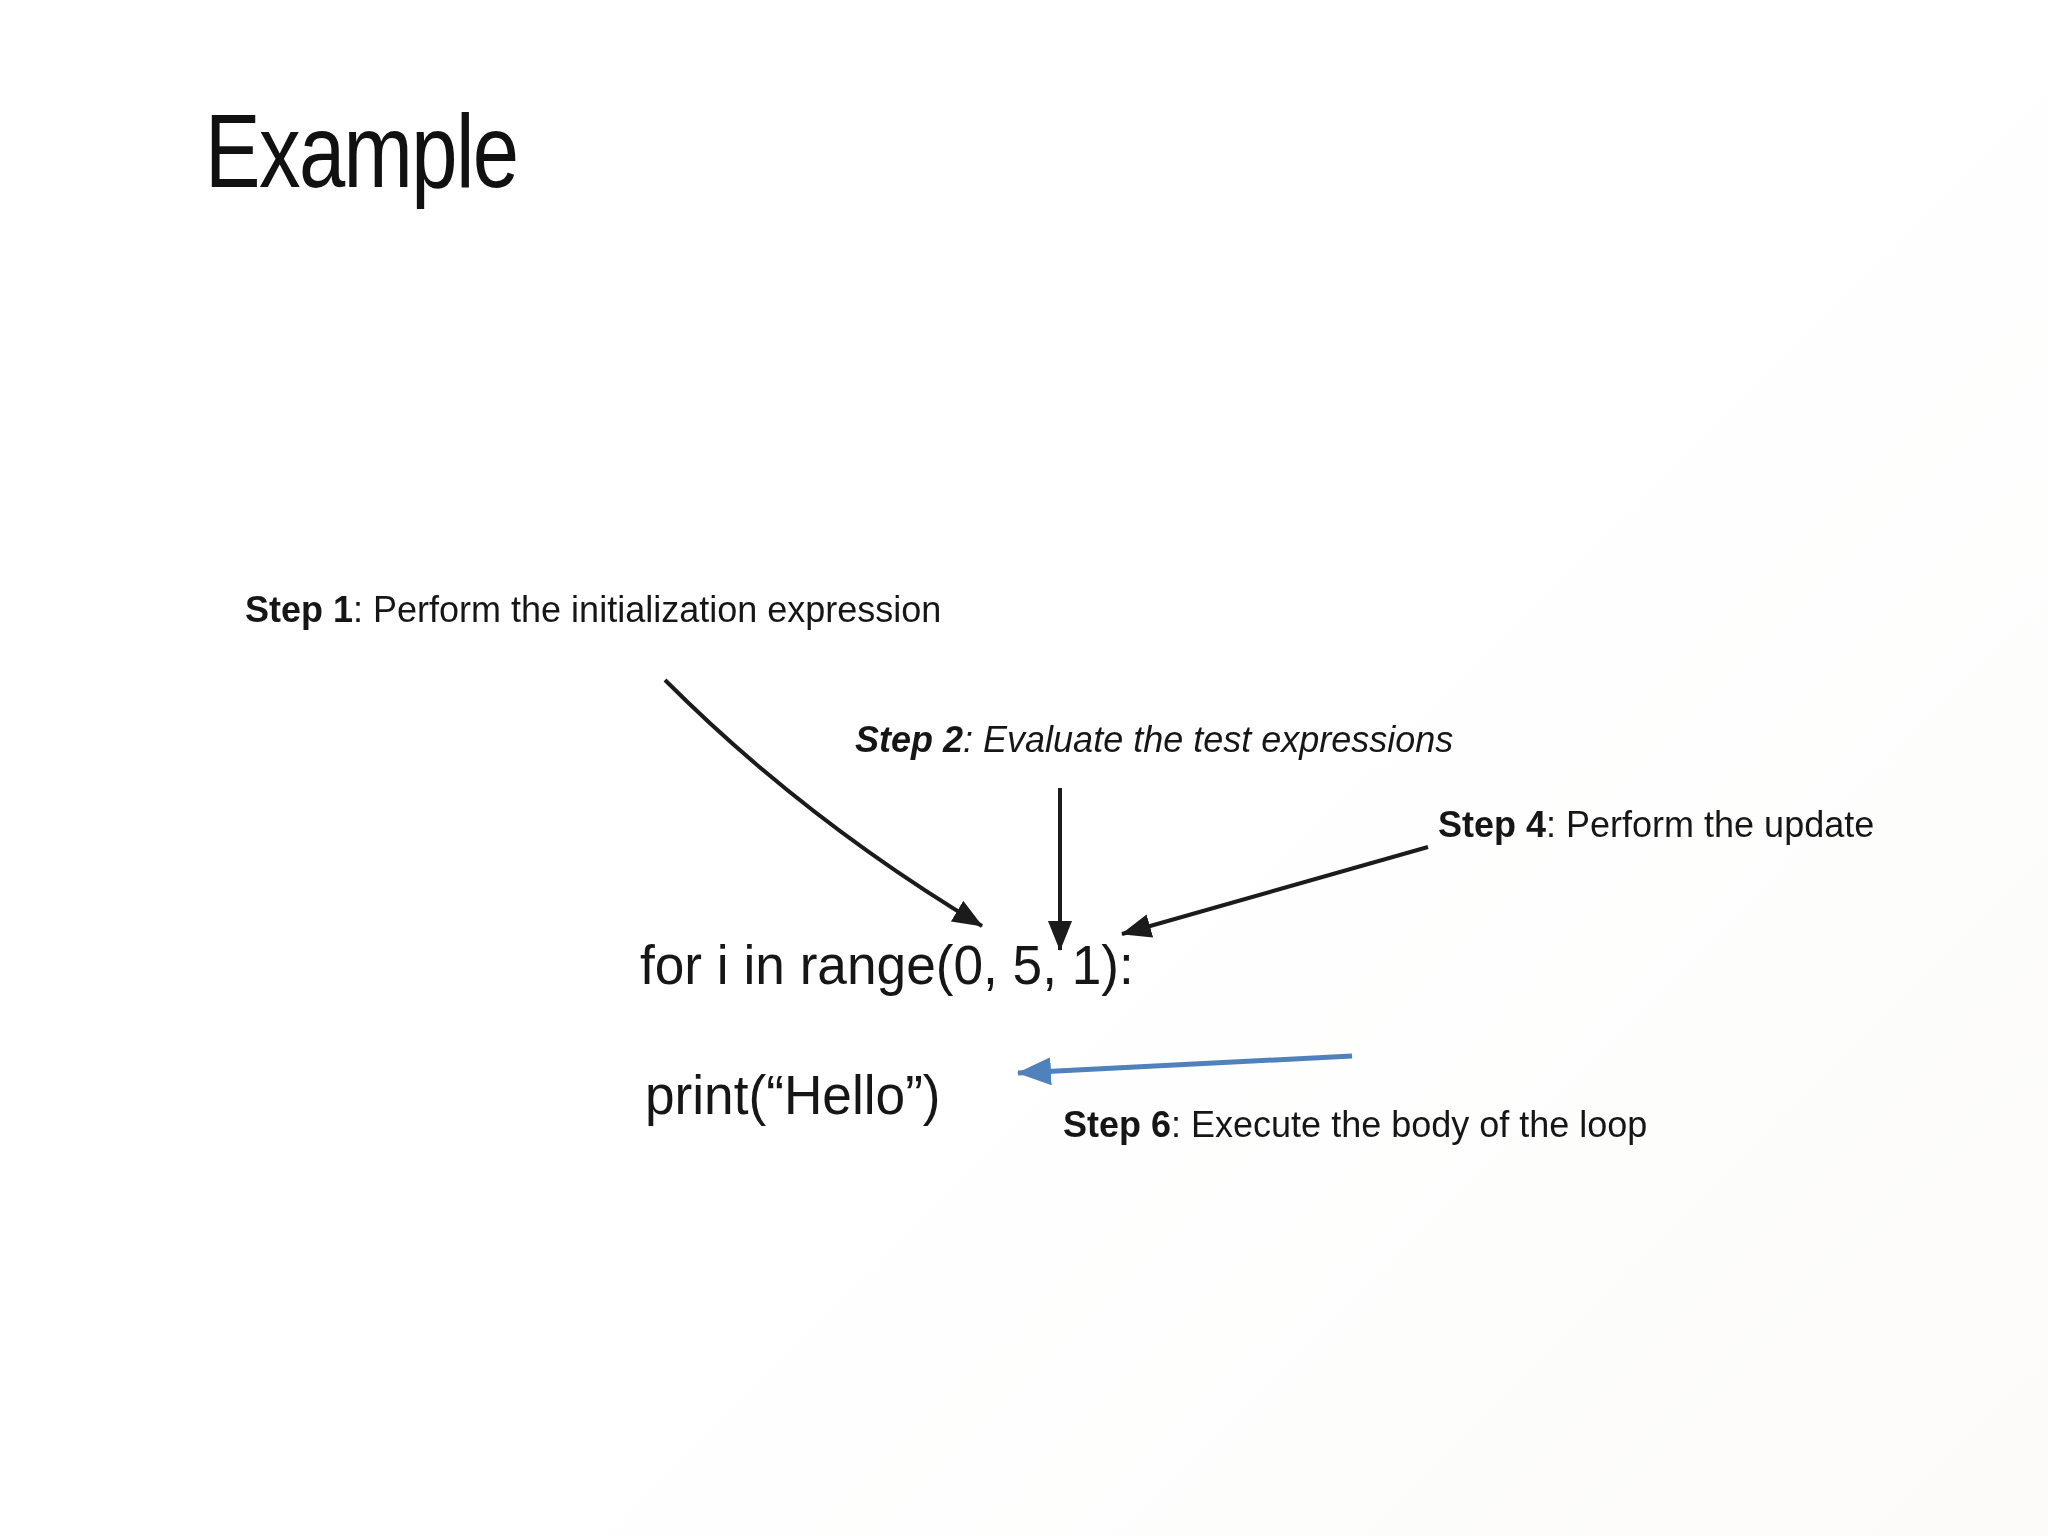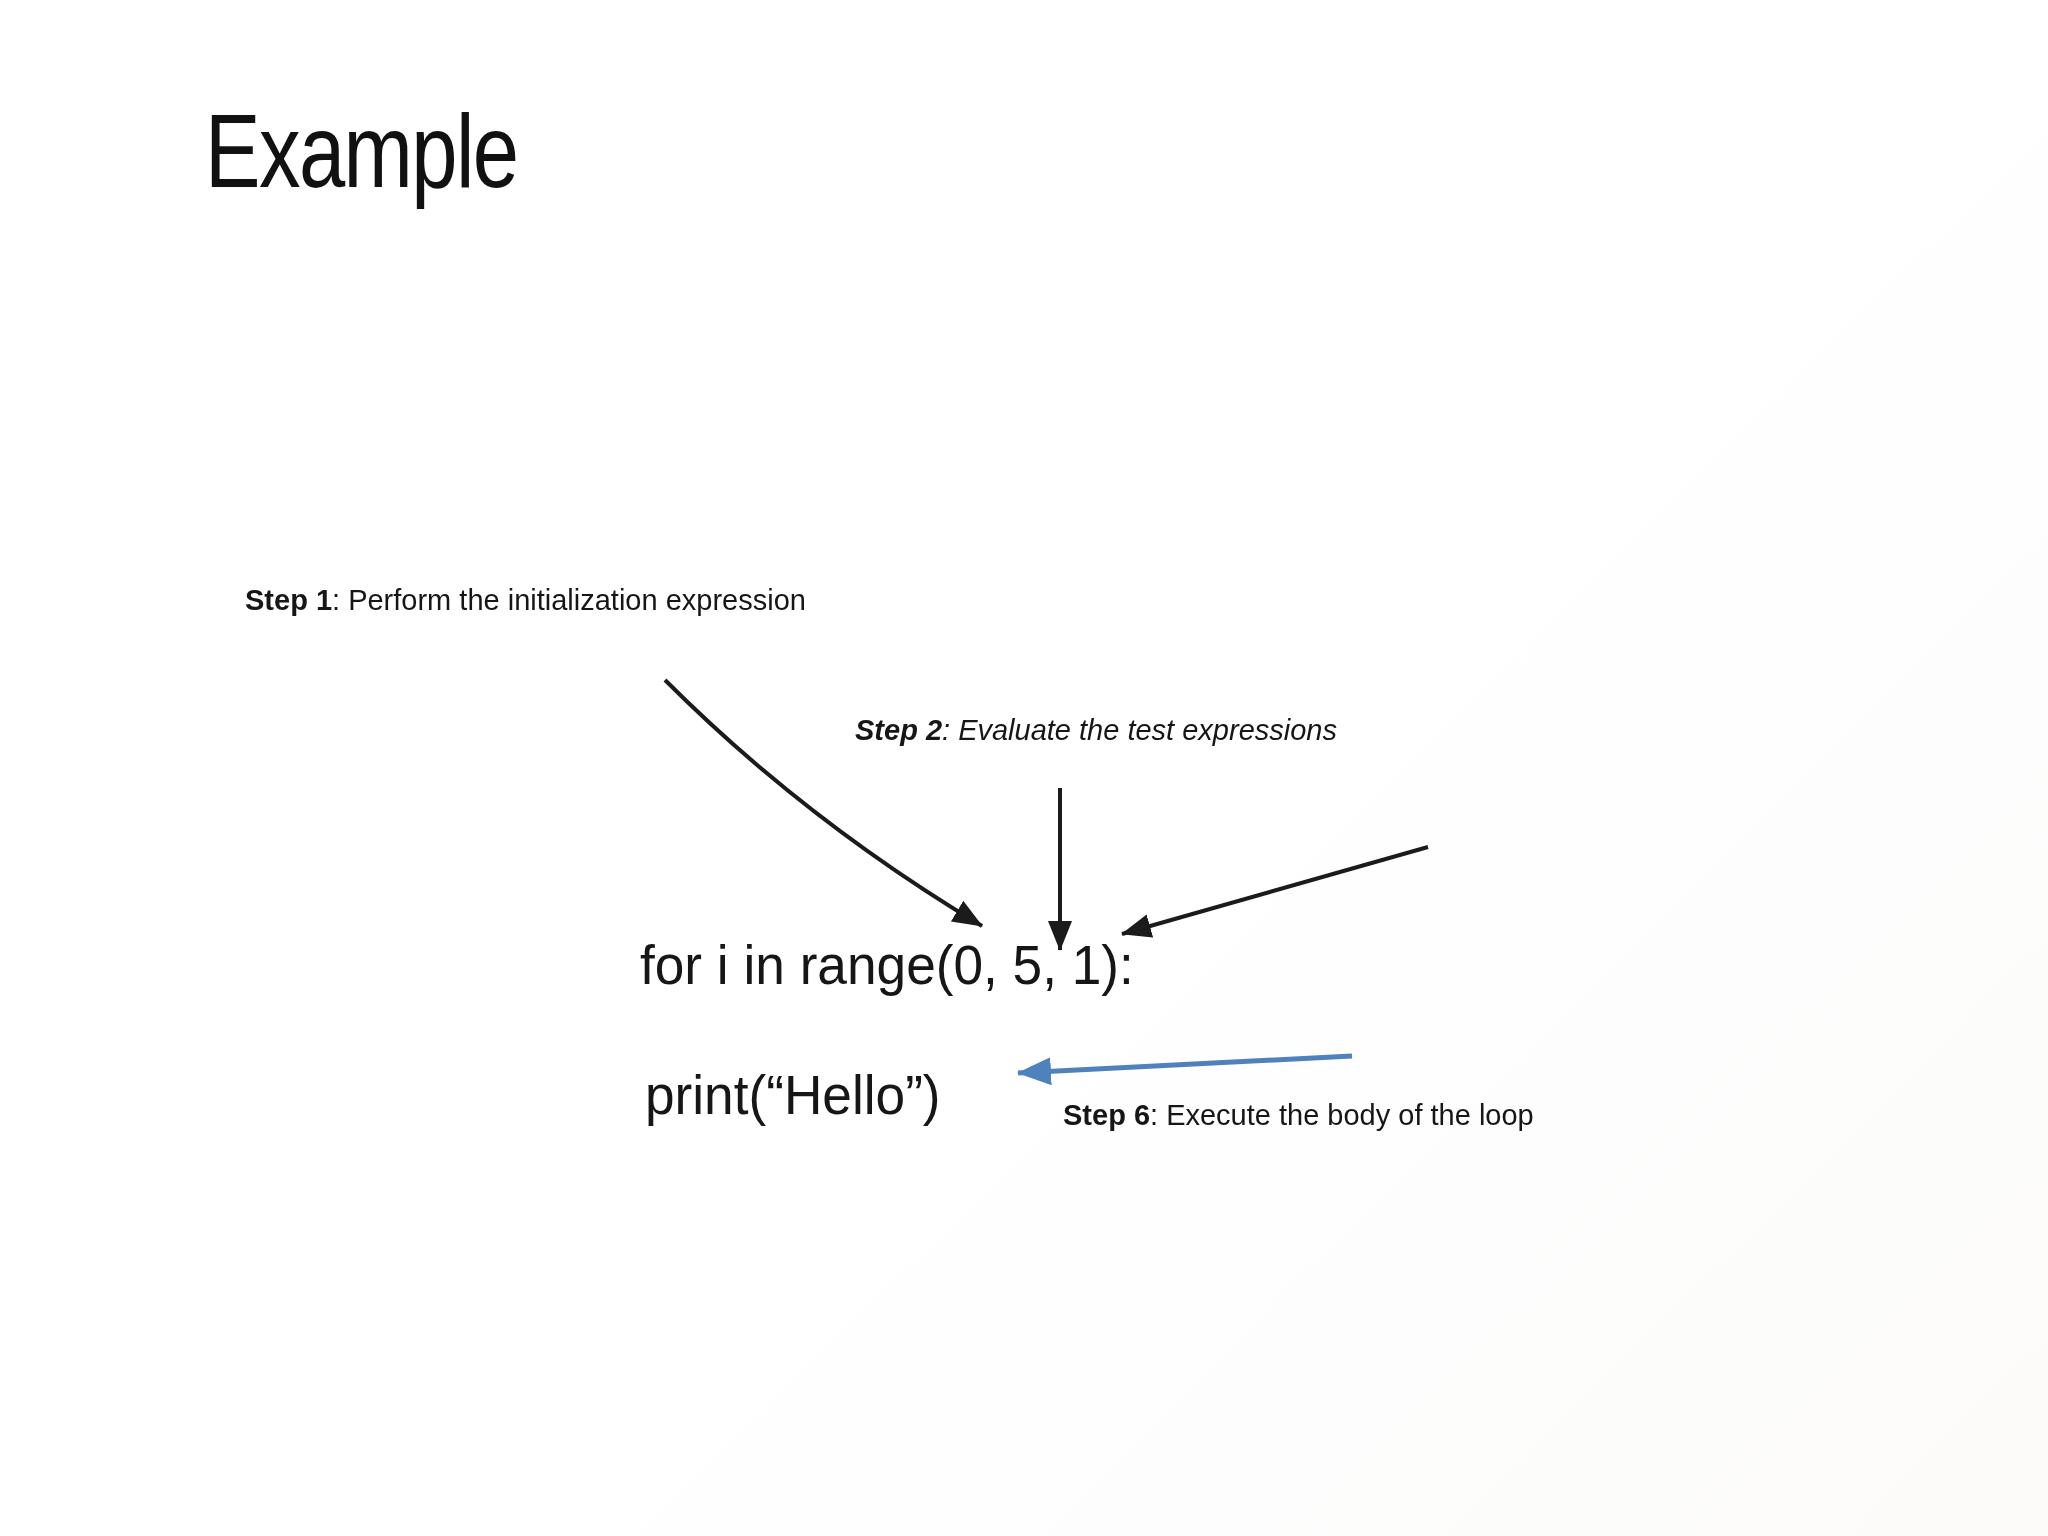--- a/index.html
+++ b/index.html
@@ -22,22 +22,22 @@
     font-size: 104px;
     font-weight: 400;
     letter-spacing: -2px;
     transform: scaleX(0.80);
     transform-origin: left top;
     white-space: nowrap;
     color: #111111;
   }
   .annotation {
     position: absolute;
-    font-size: 29px;
-    line-height: 44px;
+    font-size: 36px;
+    line-height: 64px;
     color: #161616;
   }
   .annotation .b {
     font-weight: 700;
   }
   .code-line {
     position: absolute;
     font-size: 56px;
     line-height: 66px;
     white-space: nowrap;
@@ -68,20 +68,23 @@
   <div class="slide-title">Example</div>
 
   <div class="annotation" id="step1-note">
     <span class="b">Step 1</span><span>: Perform the initialization expression</span>
   </div>
 
   <div class="annotation" id="step2-note">
     <span class="b">Step 2</span><span>: Evaluate the test expressions</span>
   </div>
 
+  <div class="annotation" id="step4-note">
+    <span class="b">Step 4</span><span>: Perform the update</span>
+  </div>
 
   <div class="code-line" id="code-for">for i in range(0, 5, 1):</div>
 
   <div class="code-line" id="code-print">print(“Hello”)</div>
 
   <div class="annotation" id="step3-note">
     <span class="b">Step 6</span><span>: Execute the body of the loop</span>
   </div>
 
   <svg class="arrows-layer" viewBox="0 0 2048 1536" xmlns="http://www.w3.org/2000/svg">

